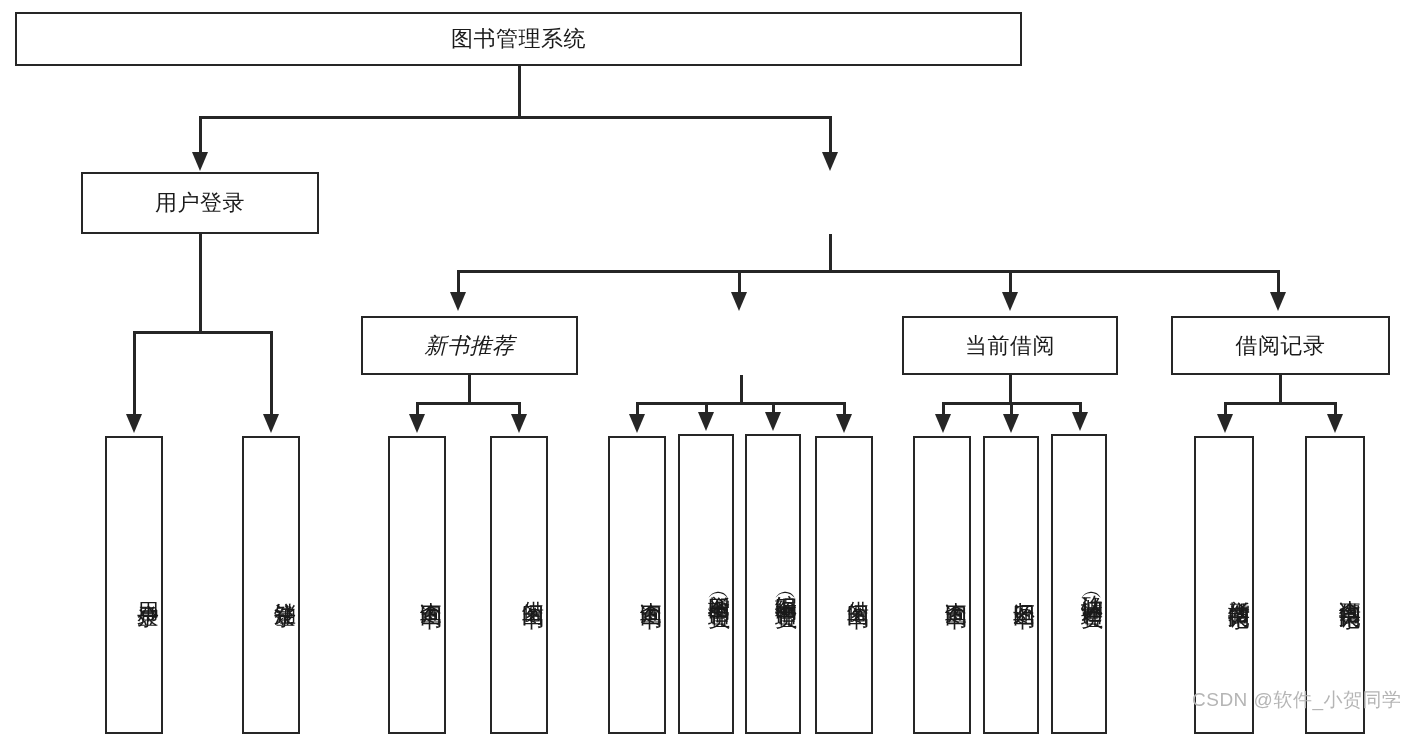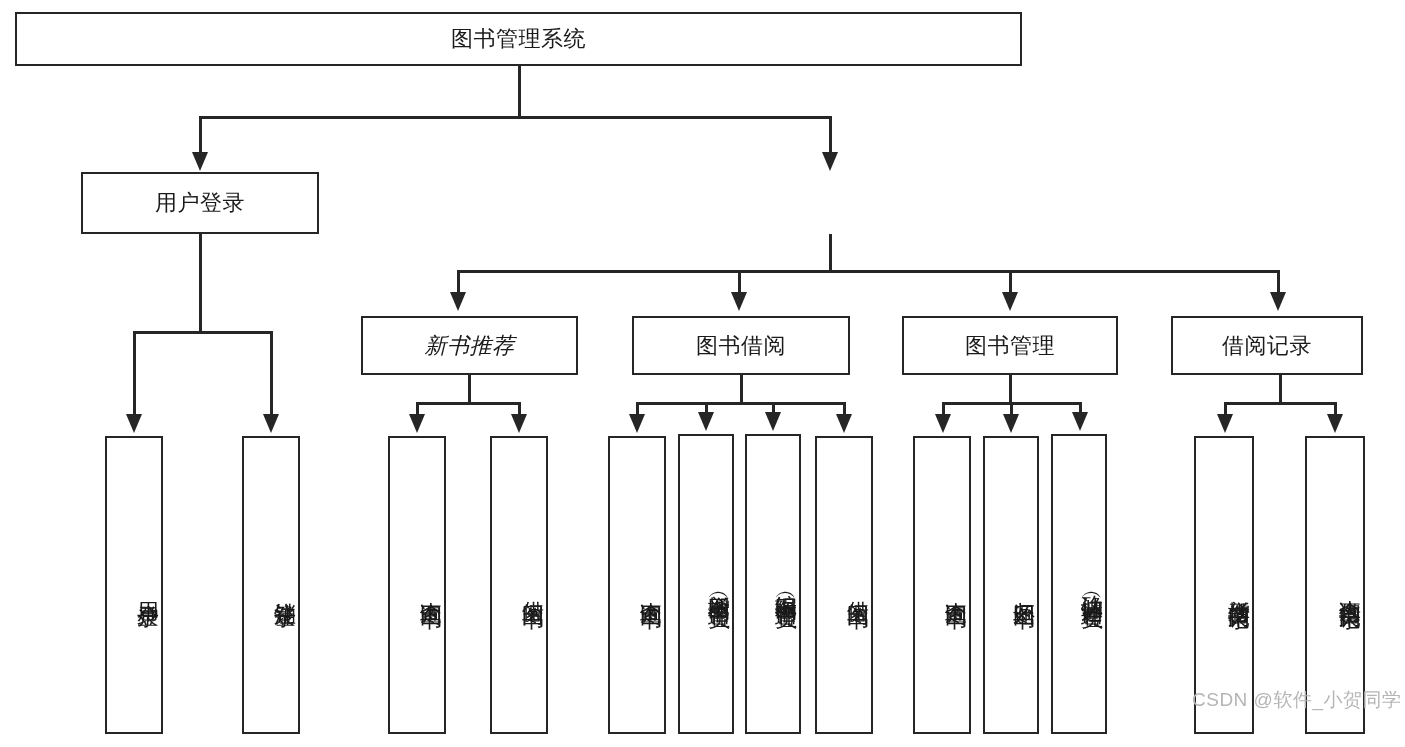--- a/index.html
+++ b/index.html
@@ -99,27 +99,24 @@
   <div class="edge-v" style="left:738px; top:270px; height:24px;"></div>
   <div class="arrow" style="left:731px; top:292px;"></div>
   <div class="edge-v" style="left:1009px; top:270px; height:24px;"></div>
   <div class="arrow" style="left:1002px; top:292px;"></div>
   <div class="edge-v" style="left:1277px; top:270px; height:24px;"></div>
   <div class="arrow" style="left:1270px; top:292px;"></div>
 
   <div class="node horizontal" style="left:361px; top:316px; width:217px; height:59px;font-style:italic;">
     <span>新书推荐</span>
   </div>
-  <div class="node horizontal" style="left:632px; top:316px; width:218px; height:59px;">
-    <span>图书借阅</span>
-  </div>
   <div class="node horizontal" style="left:902px; top:316px; width:216px; height:59px;">
-    <span>图书管理</span>
-  </div>
-  <div class="node horizontal" style="left:1171px; top:316px; width:192px; height:59px;">
+    <span>当前借阅</span>
+  </div>
+  <div class="node horizontal" style="left:1171px; top:316px; width:219px; height:59px;">
     <span>借阅记录</span>
   </div>
 
   <div class="edge-v" style="left:199px; top:234px; height:98px;"></div>
   <div class="edge-h" style="left:133px; top:331px; width:139px;"></div>
   <div class="edge-v" style="left:133px; top:331px; height:84px;"></div>
   <div class="arrow" style="left:126px; top:414px;"></div>
   <div class="edge-v" style="left:270px; top:331px; height:84px;"></div>
   <div class="arrow" style="left:263px; top:414px;"></div>
 

